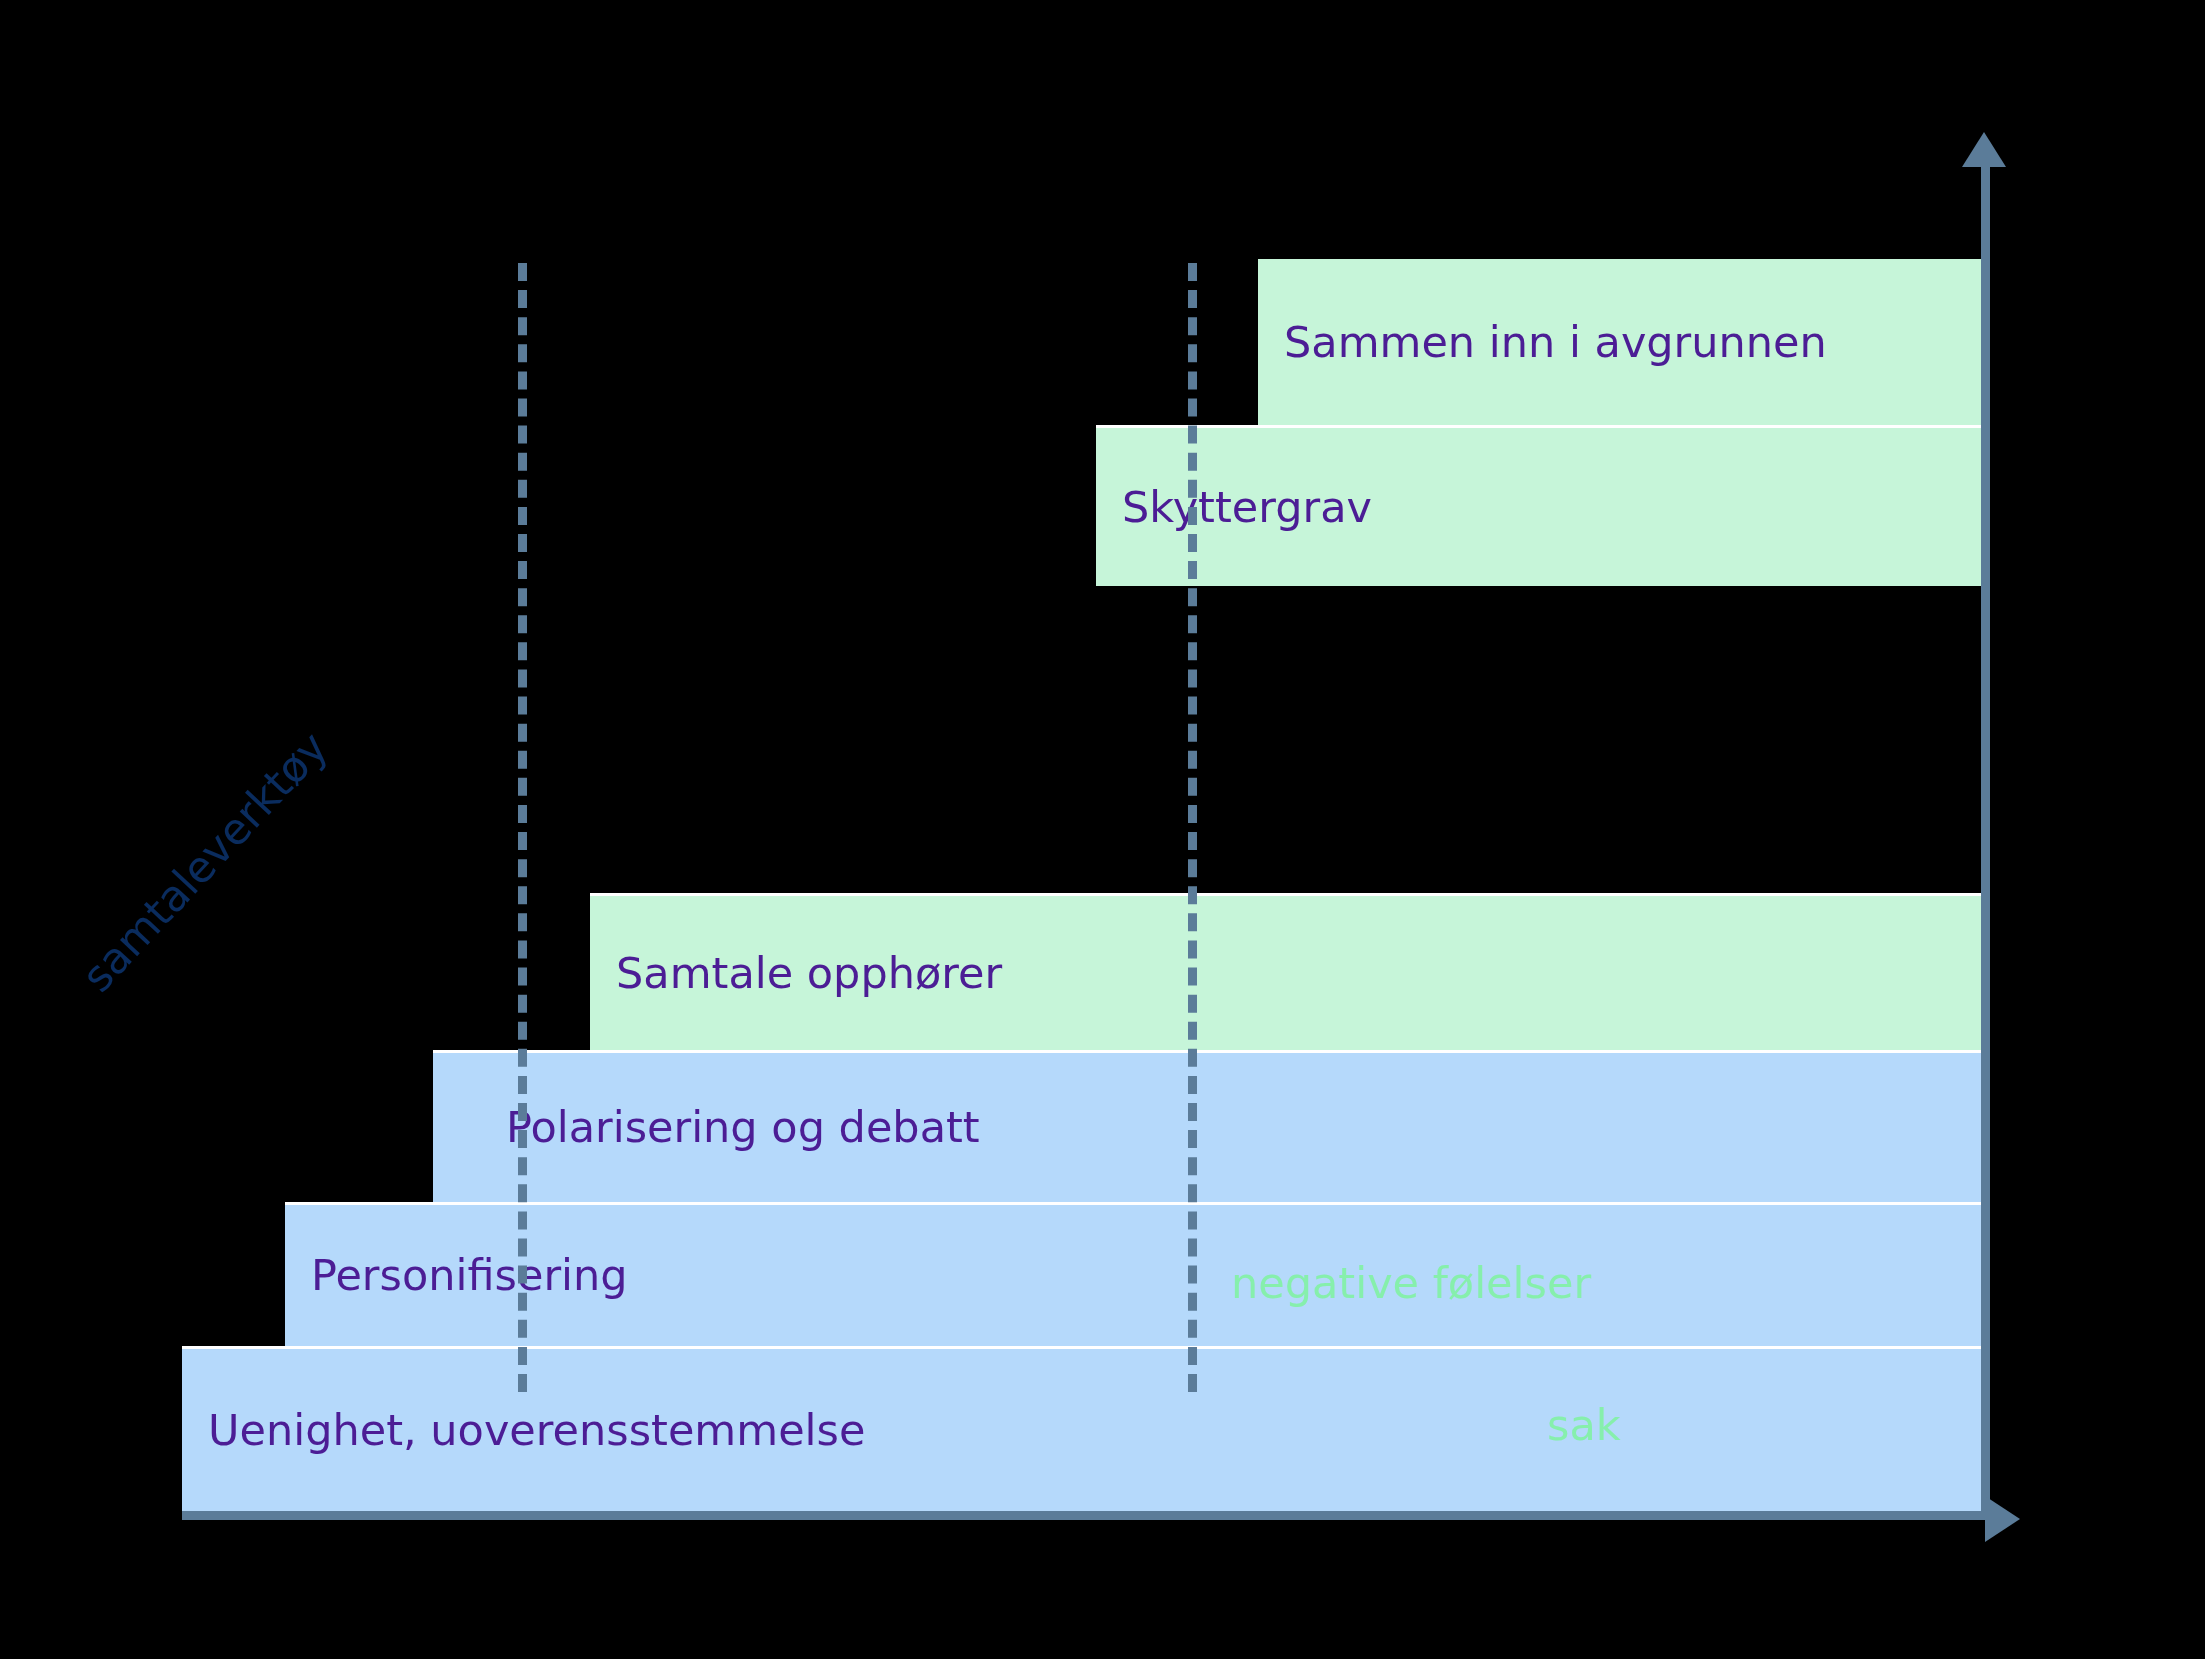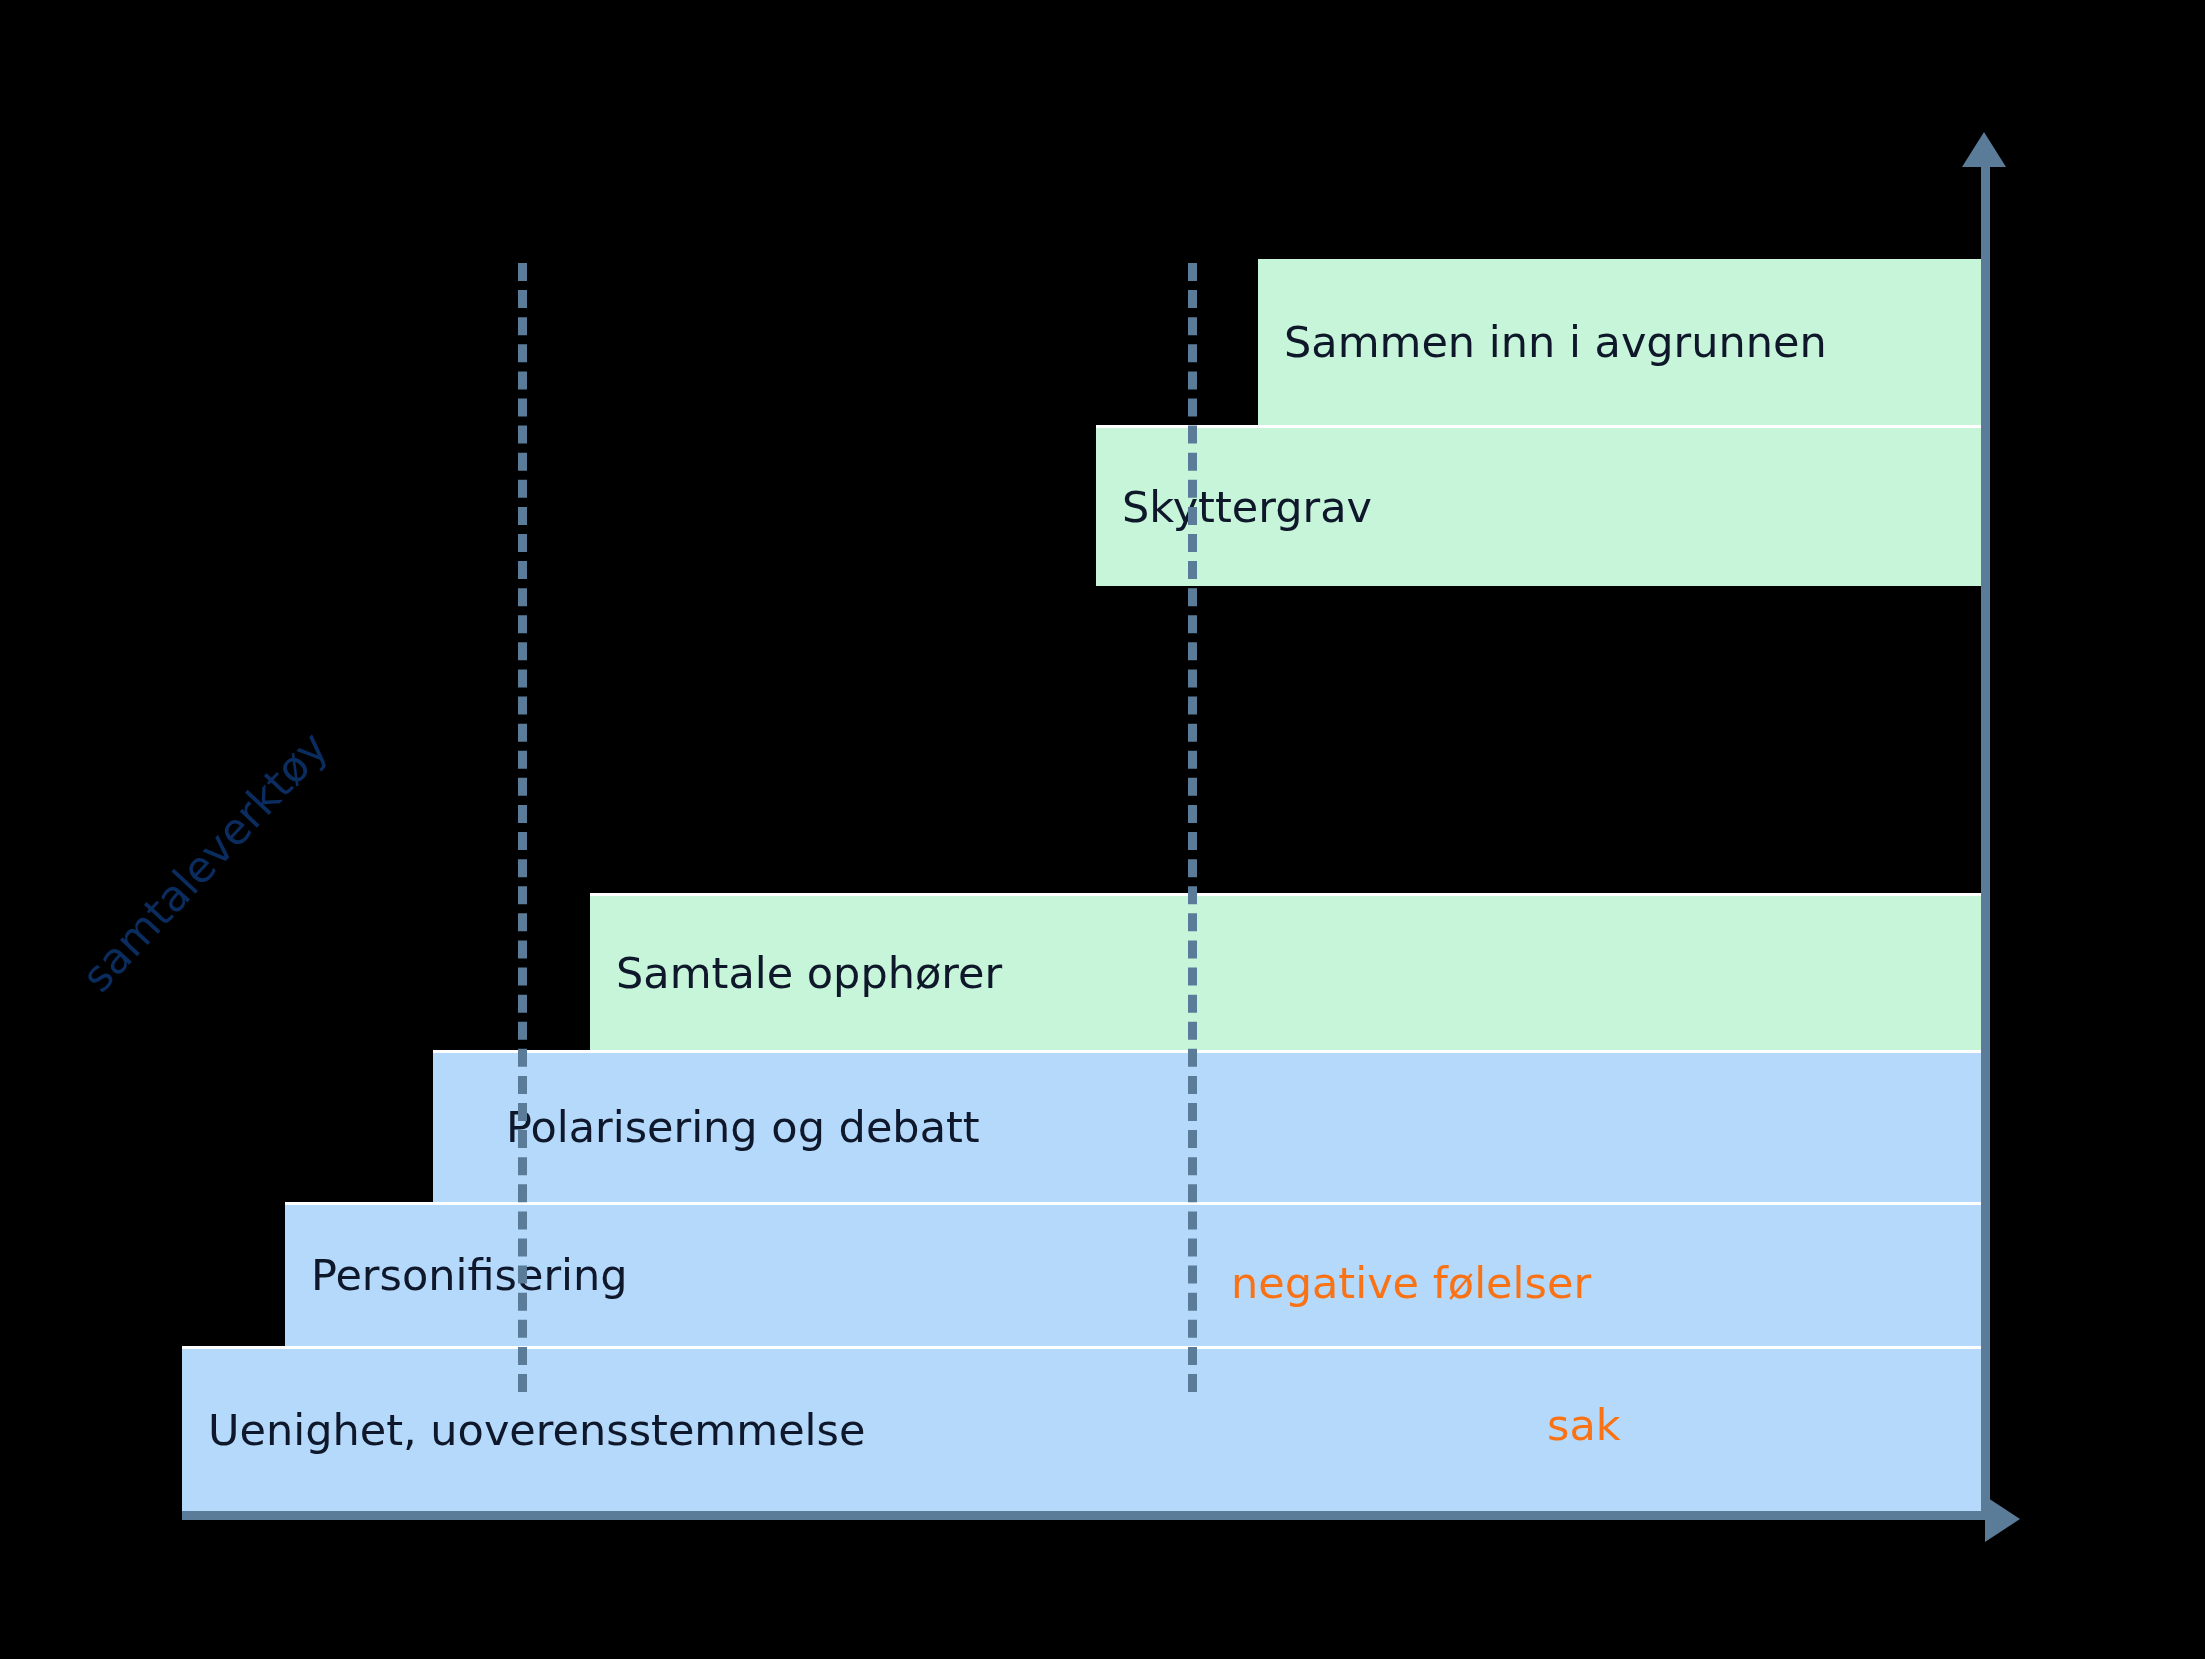--- a/index.html
+++ b/index.html
@@ -14,21 +14,21 @@
   .bar{
     position:absolute;
     box-sizing:border-box;
     border-top:3.4px solid #ffffff;
     display:flex;
     align-items:center;
   }
   .bar.green{background:#C6F5D9;}
   .bar.blue{background:#B5D9FB;}
   .bar-label{
-    color:#0f172a;
+    color:#4c1d95;
     font-size:43px;
     line-height:1;
     white-space:nowrap;
     padding-left:26px;
   }
   
   .axis-line{position:absolute;background:#5B7C99;}
   #y-axis{left:1981px;top:153px;width:8.8px;height:1367px;}
   #x-axis{left:182px;top:1511px;height:8.8px;width:1808px;}
   #y-arrow{
@@ -49,21 +49,21 @@
   .dashed{
     position:absolute;
     width:0;
     border-left:9.5px dashed #5B7C99;
   }
   #dash-1{left:518px;top:263px;height:1129px;}
   #dash-2{left:1188px;top:263px;height:1129px;}
   
   .side-caption{
     position:absolute;
-    color:#f97316;
+    color:#86efac;
     font-size:43px;
     line-height:1;
     white-space:nowrap;
   }
   #caption-negative{left:1231px;top:1262px;}
   #caption-sak{left:1547px;top:1404px;}
   
   #caption-samtaleverktoy{
     position:absolute;
     left:75px;top:970px;

